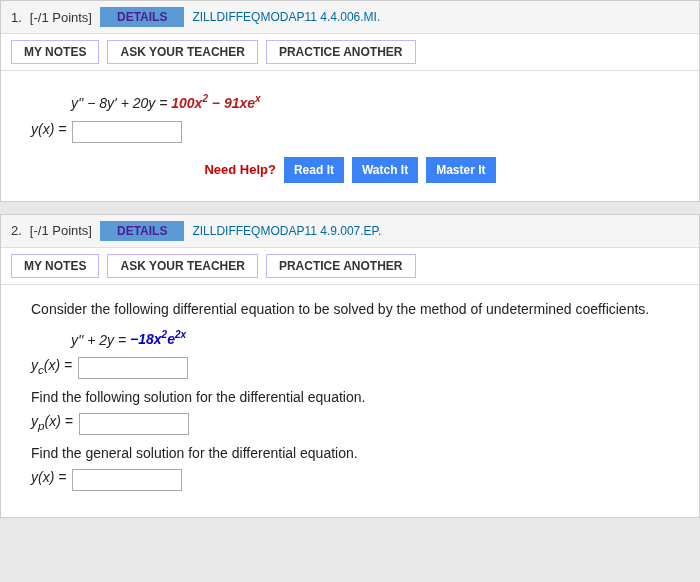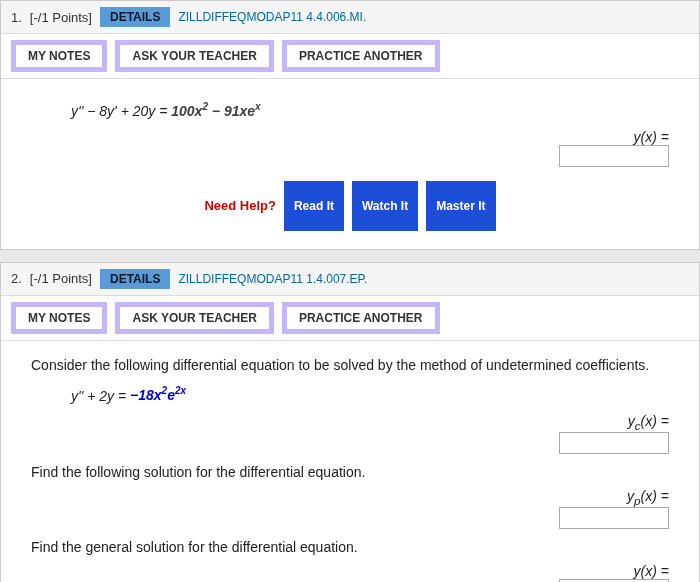--- a/index.html
+++ b/index.html
@@ -26,23 +26,23 @@
       gap: 8px;
     }
 
     .problem-number {
       font-size: 13px;
       color: #333;
     }
 
     .btn-details {
       background: #5b9bd5;
-      color: #0f172a;
+      color: #4c1d95;
       border: none;
-      padding: 3px 10px;
+      padding: 3px 17px;
       font-size: 12px;
       cursor: pointer;
       font-weight: bold;
     }
 
     .problem-code {
       font-size: 12px;
       color: #0369a1;
     }
 
@@ -51,21 +51,21 @@
       align-items: center;
       padding: 6px 10px;
       gap: 8px;
       border-bottom: 1px solid #ddd;
       background: #fff;
     }
 
     .btn-action {
       background: #fff;
       color: #333;
-      border: 5px solid #c4b5fd;
+      border: 1px solid #c4b5fd;
       padding: 4px 12px;
       font-size: 12px;
       cursor: pointer;
       font-weight: bold;
     }
 
     .problem-content {
       padding: 14px 30px 18px 30px;
     }
 
@@ -75,36 +75,36 @@
       line-height: 1.5;
     }
 
     .equation {
       font-style: italic;
       margin: 8px 0 10px 40px;
       font-size: 14px;
     }
 
     .highlight-red {
-      color: #404040;
+      color: #b91c1c;
       font-weight: bold;
     }
 
     .highlight-blue {
       color: #00c;
       font-weight: bold;
     }
 
     .answer-row {
       display: flex;
-      align-items: flex-end;
+      align-items: flex-start;
+      gap: 6px;
       margin: 8px 0;
       font-style: italic;
       font-size: 14px;
-      flex-direction: column;
     }
 
     .answer-input {
       border: 1px solid #aaa;
       width: 110px;
       height: 22px;
       padding: 2px 4px;
       font-size: 13px;
     }
 
@@ -116,24 +116,24 @@
       justify-content: center;
     }
 
     .need-help-label {
       color: #c00;
       font-weight: bold;
       font-size: 13px;
     }
 
     .btn-help {
-      background: #1d4ed8;
+      background: #3b82f6;
       color: #fff;
       border: none;
-      padding: 18px 10px;
+      padding: 6px 10px;
       font-size: 12px;
       cursor: pointer;
       font-weight: bold;
     }
 
     .sub-question {
       margin: 10px 0 4px 0;
       font-size: 14px;
     }
 
@@ -169,21 +169,21 @@
       <button class="btn-help">Master It</button>
     </div>
   </div>
 </div>
 
 <div class="problem-block">
   <div class="problem-header">
     <span class="problem-number">2.</span>
     <span style="font-size:13px;color:#333;">[-/1 Points]</span>
     <button class="btn-details">DETAILS</button>
-    <span class="problem-code">ZILLDIFFEQMODAP11 1.4.007.EP.</span>
+    <span class="problem-code">ZILLDIFFEQMODAP11 4.9.007.EP.</span>
   </div>
   <div class="action-bar">
     <button class="btn-action">MY NOTES</button>
     <button class="btn-action">ASK YOUR TEACHER</button>
     <button class="btn-action">PRACTICE ANOTHER</button>
   </div>
   <div class="problem-content">
     <div class="problem-text">Consider the following differential equation to be solved by the method of undetermined coefficients.</div>
     <div class="equation">
       <i>y'' + 2y = </i><span class="highlight-blue"><i>−18x<sup>2</sup>e<sup>2x</sup></i></span>

